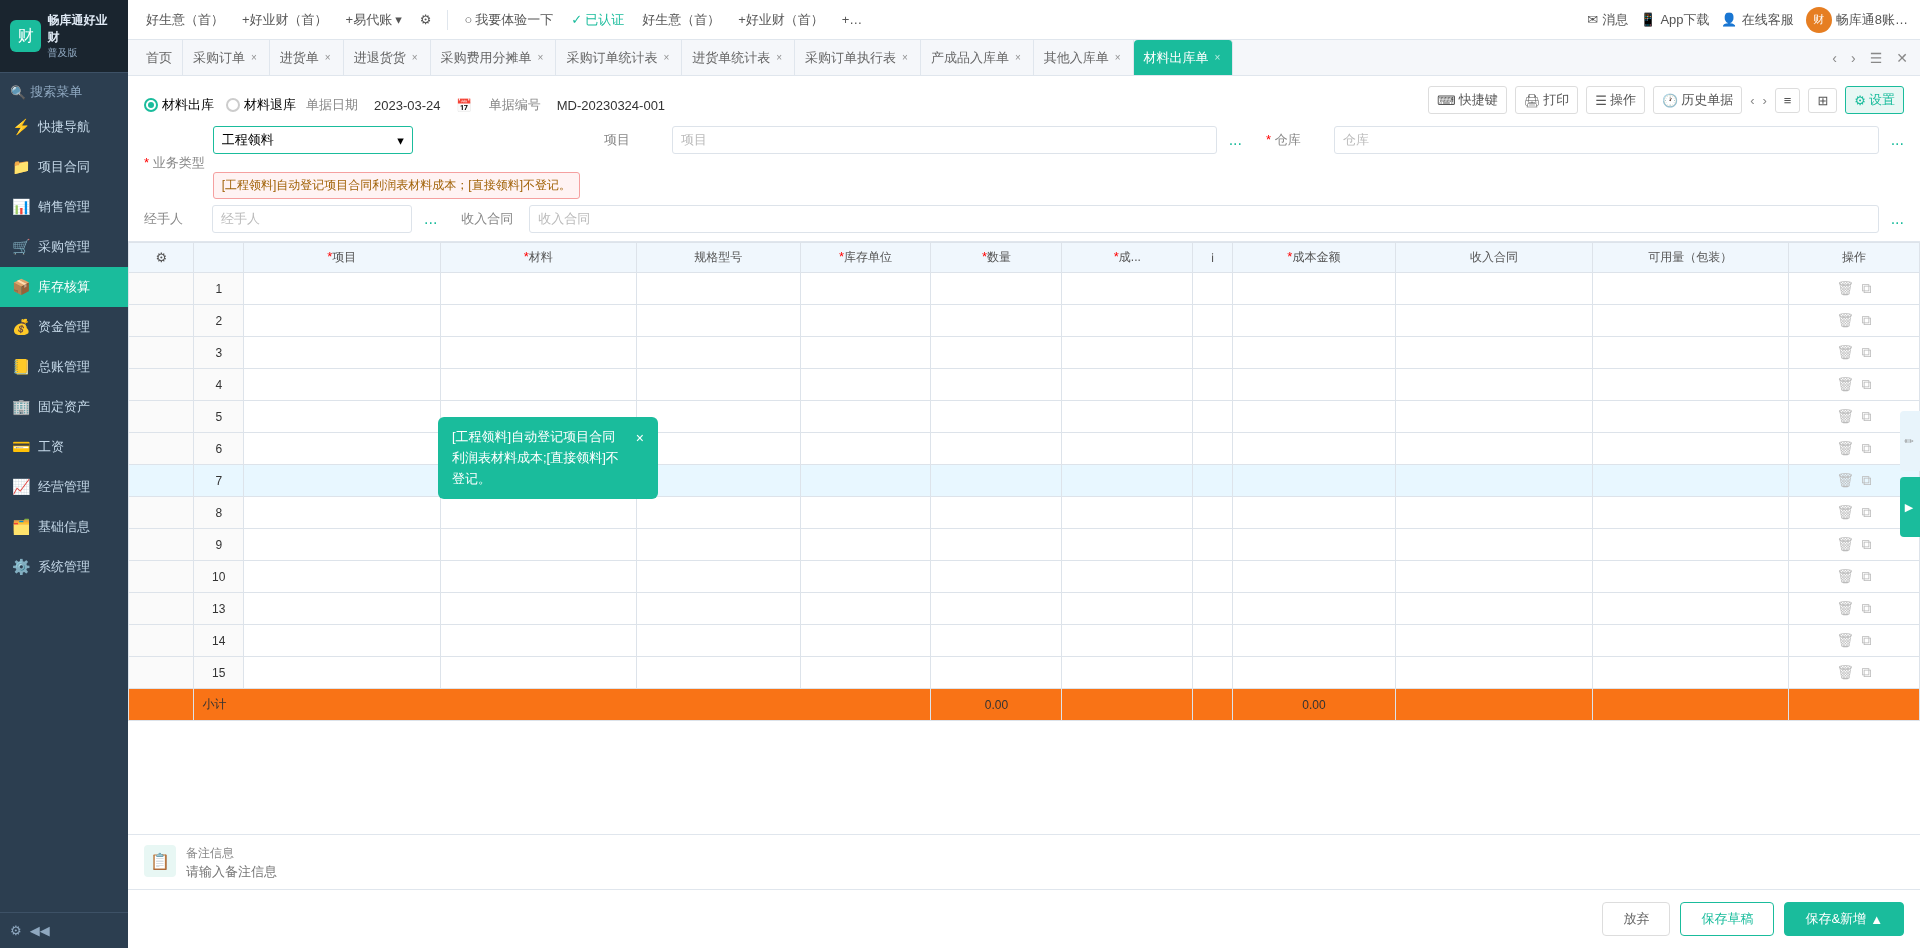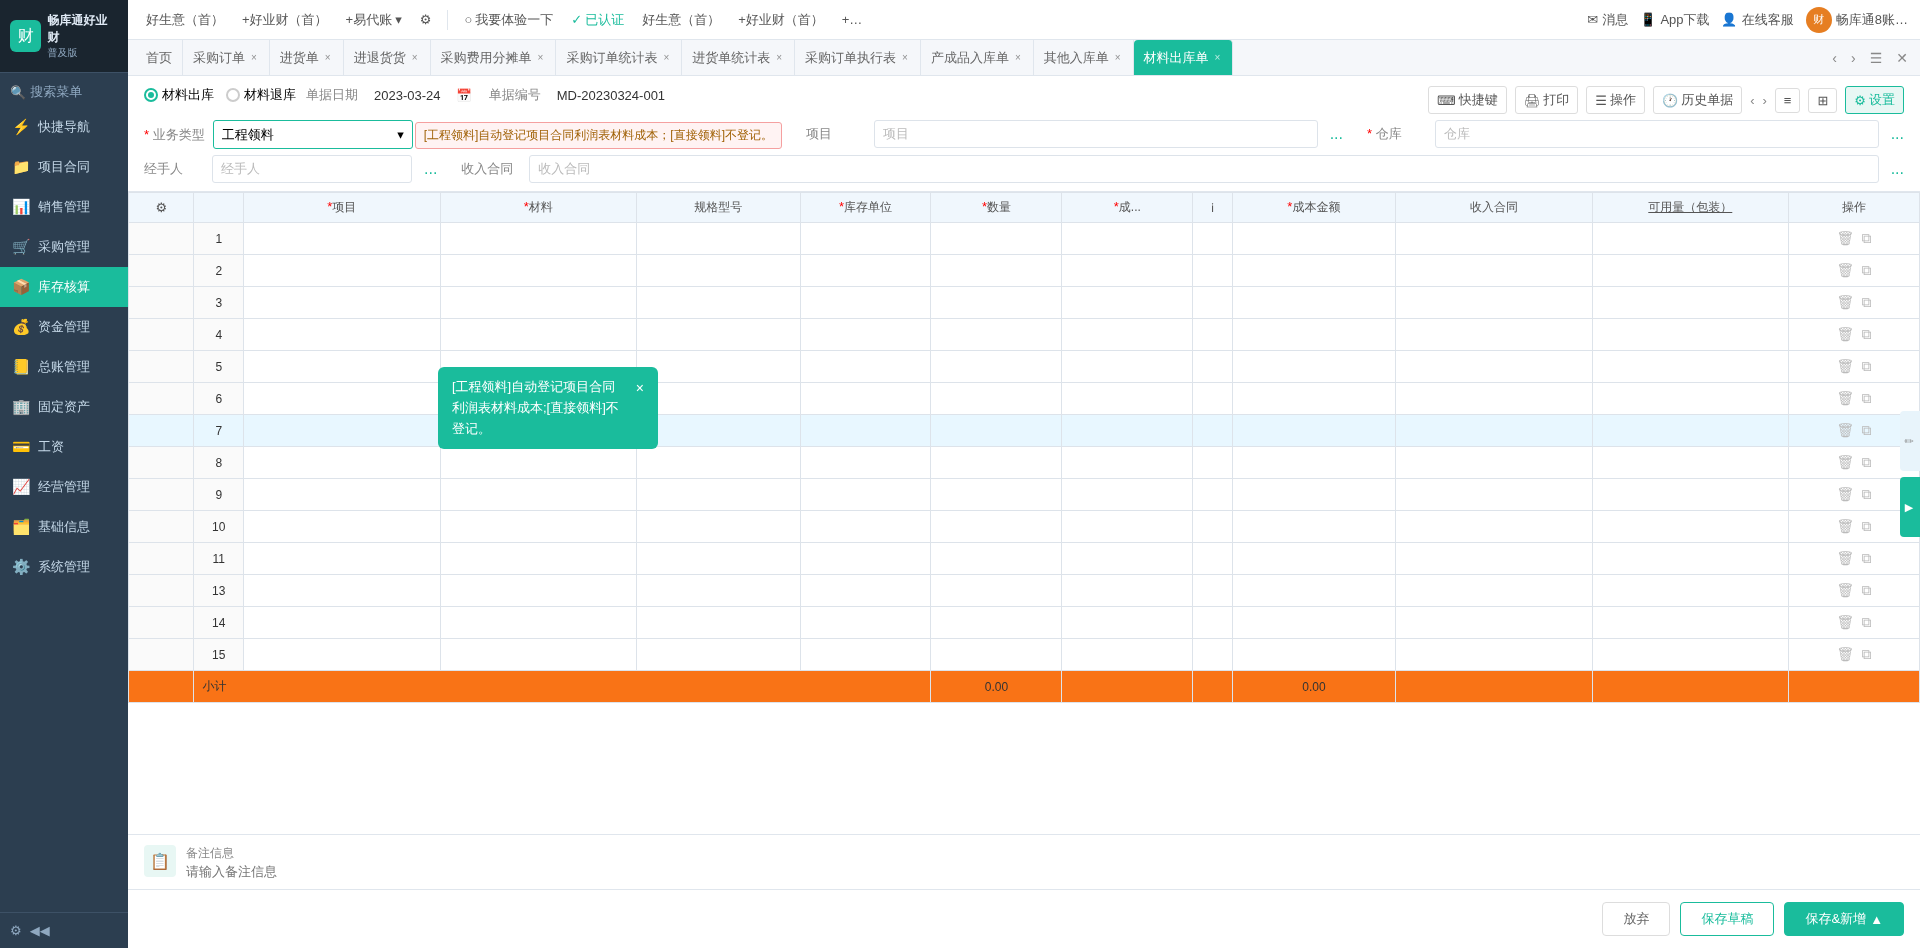--- a/index.html
+++ b/index.html
@@ -33,21 +33,21 @@
     .tab.active { background: #1abc9c; color: #fff; border-radius: 4px 4px 0 0; }
     .tab-close { font-size: 10px; cursor: pointer; padding: 2px; opacity: 0.7; }
     .tab-end { margin-left: auto; display: flex; align-items: center; gap: 6px; }
     .tab-end-btn { cursor: pointer; color: #888; font-size: 14px; padding: 4px; }
 
     
     .content { flex: 1; display: flex; flex-direction: column; overflow: hidden; background: #fff; }
 
     
     .form-header { padding: 10px 16px 0; background: #fff; flex-shrink: 0; }
-    .form-header-top { display: flex; align-items: flex-start; gap: 10px; }
+    .form-header-top { display: flex; align-items: flex-end; gap: 10px; margin-bottom: 6px; }
     .radio-group { display: flex; gap: 12px; }
     .radio-item { display: flex; align-items: center; gap: 4px; cursor: pointer; font-size: 13px; }
     .radio-dot { width: 14px; height: 14px; border-radius: 50%; border: 2px solid #ccc; display: flex; align-items: center; justify-content: center; }
     .radio-dot.selected { border-color: #1abc9c; }
     .radio-dot.selected::after { content: ''; width: 6px; height: 6px; border-radius: 50%; background: #1abc9c; }
     .form-meta { display: flex; align-items: center; gap: 16px; font-size: 13px; color: #555; }
     .form-meta-label { color: #888; }
     .form-meta-value { color: #333; font-weight: 500; }
     .header-actions { margin-left: auto; display: flex; gap: 8px; align-items: center; }
     .header-action-btn { display: flex; align-items: center; gap: 3px; padding: 4px 8px; border: 1px solid #ddd; border-radius: 3px; cursor: pointer; color: #555; font-size: 12px; background: #fff; }
@@ -320,21 +320,21 @@
           <div class="header-action-btn" style="background:#e8f7f4;border-color:#1abc9c;color:#1abc9c;">
             <span>⚙</span>
             <span>设置</span>
           </div>
         </div>
       </div>
 
       <div style="display:flex;gap:24px;padding:6px 0 2px;align-items:flex-start;">
         <div class="form-field">
           <span class="form-field-label required">业务类型</span>
-          <div style="flex:1;display:flex;flex-direction:row;gap:2px;">
+          <div style="flex:1;display:flex;flex-direction:column;gap:16px;">
             <div class="form-select" style="width:200px;border-color:#1abc9c;">
               <span class="form-select-text">工程领料</span>
               <span>▾</span>
             </div>
             <div class="error-tip">[工程领料]自动登记项目合同利润表材料成本；[直接领料]不登记。</div>
           </div>
         </div>
         <div style="flex:1;">
           <div class="form-field">
             <span class="form-field-label" style="color:#888;">项目</span>
@@ -389,21 +389,21 @@
             <th style="width:30px;"></th>
             <th style="width:120px;"><span style="color:red;">*</span>项目</th>
             <th style="width:120px;"><span style="color:red;">*</span>材料</th>
             <th style="width:100px;">规格型号</th>
             <th style="width:80px;"><span style="color:red;">*</span>库存单位</th>
             <th style="width:80px;"><span style="color:red;">*</span>数量</th>
             <th style="width:80px;"><span style="color:red;">*</span>成...</th>
             <th style="width:24px;">ℹ</th>
             <th style="width:100px;"><span style="color:red;">*</span>成本金额</th>
             <th style="width:120px;">收入合同</th>
-            <th style="width:120px;text-decoration:underline;">可用量（包装）</th>
+            <th style="width:120px;">可用量（包装）</th>
             <th class="col-ops">操作</th>
           </tr>
         </thead>
         <tbody id="table-body">
 
         <tr>
     <td class="row-num"></td>
     <td class="row-num">1</td>
     <td></td>
     <td></td>
@@ -566,38 +566,20 @@
     <td></td>
     <td></td>
     <td>
       <span class="op-btn">🗑</span>
       <span class="op-btn">⧉</span>
     </td>
   </tr>
             <tr>
     <td class="row-num"></td>
     <td class="row-num">10</td>
-    <td></td>
-    <td></td>
-    <td></td>
-    <td></td>
-    <td></td>
-    <td></td>
-    <td></td>
-    <td></td>
-    <td></td>
-    <td></td>
-    <td>
-      <span class="op-btn">🗑</span>
-      <span class="op-btn">⧉</span>
-    </td>
-  </tr>
-            <tr>
-    <td class="row-num"></td>
-    <td class="row-num">11</td>
     <td></td>
     <td></td>
     <td></td>
     <td></td>
     <td></td>
     <td></td>
     <td></td>
     <td></td>
     <td></td>
     <td></td>

